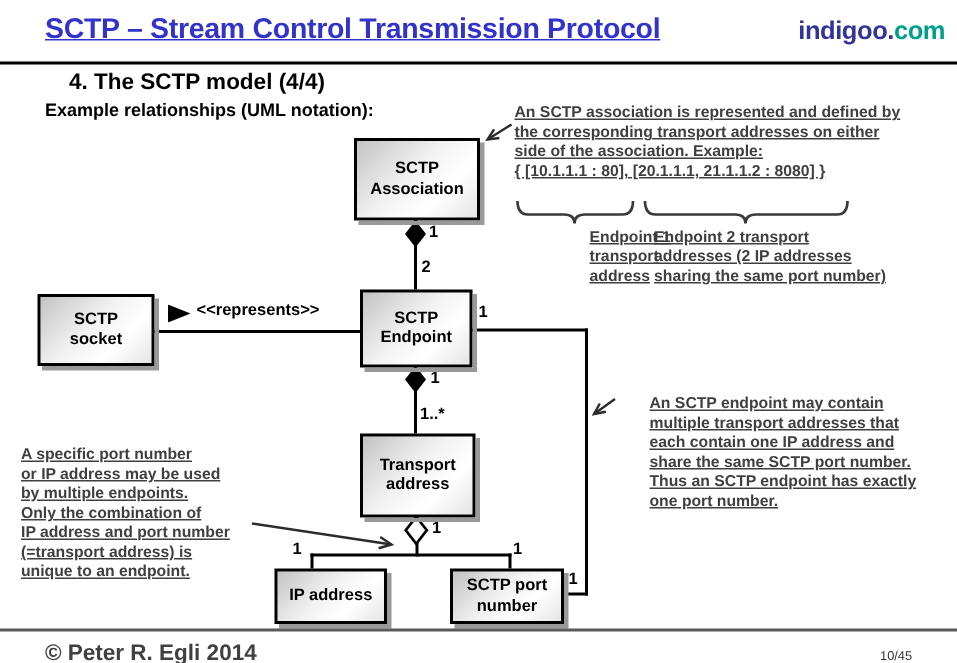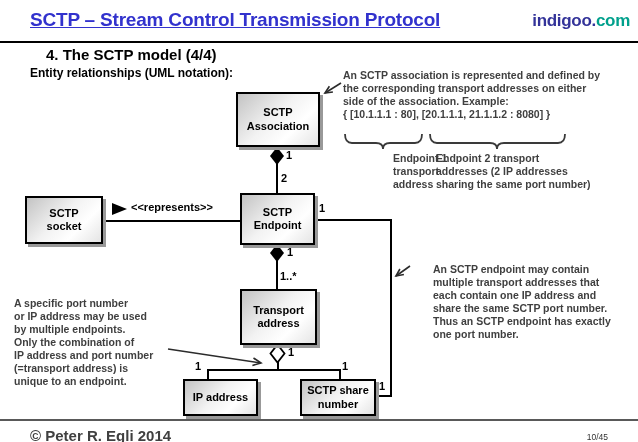--- a/index.html
+++ b/index.html
@@ -29,39 +29,39 @@
     display:flex;align-items:center;justify-content:center;text-align:center;
     font-size:11px;font-weight:bold;color:#000;line-height:1.2;white-space:pre-line;
   }
   
   .hline{background:#000;height:2px;}
   .vline{background:#000;width:2px;}
   
   .mult{font-size:11px;font-weight:bold;color:#000;line-height:11px;}
   .represents{font-size:11px;font-weight:bold;color:#000;}
   
-  .note{font-size:10.5px;font-weight:bold;color:var(--annotation-gray,#3f3f3f);line-height:13px;}
+  .note{font-size:10.5px;font-weight:bold;color:var(--annotation-gray,#3f3f3f);line-height:13px;text-decoration:underline;}
   
   .ftr-rule{left:0;top:419px;width:638px;height:2px;background:#595959;}
   .copyright{left:30px;top:427px;font-size:15px;color:#404040;font-weight:bold;}
   .pageinfo{right:30px;top:423px;font-size:8.5px;color:#333;text-align:right;line-height:9.5px;white-space:pre-line;}
   svg{display:block;}
   .overlay{left:0;top:0;pointer-events:none;}
 </style>
 </head>
 <body>
 
 <div id="slide">
 
   <div class="abs hdr-title">SCTP – Stream Control Transmission Protocol</div>
   <div class="abs brand"><span class="navy">indigoo.</span><span class="teal">com</span></div>
   <div class="abs hdr-rule"></div>
 
   <div class="abs heading">4. The SCTP model (4/4)</div>
-  <div class="abs subheading">Entity relationships (UML notation):</div>
+  <div class="abs subheading">Example relationships (UML notation):</div>
 
   <div class="abs vline" style="left:276px;top:146px;height:47px;"></div>
   <div class="abs vline" style="left:276px;top:245px;height:44px;"></div>
   <div class="abs hline" style="left:103px;top:220px;width:137px;"></div>
   <div class="abs hline" style="left:315px;top:219px;width:77px;"></div>
   <div class="abs vline" style="left:390px;top:219px;height:178px;"></div>
   <div class="abs hline" style="left:376px;top:395px;width:16px;"></div>
   <div class="abs vline" style="left:277px;top:362px;height:9px;"></div>
   <div class="abs hline" style="left:207px;top:369px;width:134px;"></div>
   <div class="abs vline" style="left:207px;top:369px;height:10px;"></div>
@@ -101,21 +101,21 @@
 
   <div class="abs uml-box" style="left:236px;top:92px;width:84px;height:55px;">SCTP
 Association</div>
   <div class="abs uml-box" style="left:240px;top:193px;width:75px;height:52px;">SCTP
 Endpoint</div>
   <div class="abs uml-box" style="left:25px;top:196px;width:78px;height:48px;">SCTP
 socket</div>
   <div class="abs uml-box" style="left:240px;top:289px;width:77px;height:56px;">Transport
 address</div>
   <div class="abs uml-box" style="left:183px;top:379px;width:75px;height:37px;">IP address</div>
-  <div class="abs uml-box" style="left:300px;top:379px;width:76px;height:37px;">SCTP share
+  <div class="abs uml-box" style="left:300px;top:379px;width:76px;height:37px;">SCTP port
 number</div>
 
   <div class="abs note multiline" style="left:343px;top:69px;width:294px;">An SCTP association is represented and defined by
 the corresponding transport addresses on either
 side of the association. Example:
 { [10.1.1.1 : 80], [20.1.1.1, 21.1.1.2 : 8080] }</div>
   <div class="abs note multiline" style="left:357px;top:152px;margin-left:36px;">Endpoint 1
 transport
 address</div>
   <div class="abs note multiline" style="left:436px;top:152px;">Endpoint 2 transport

